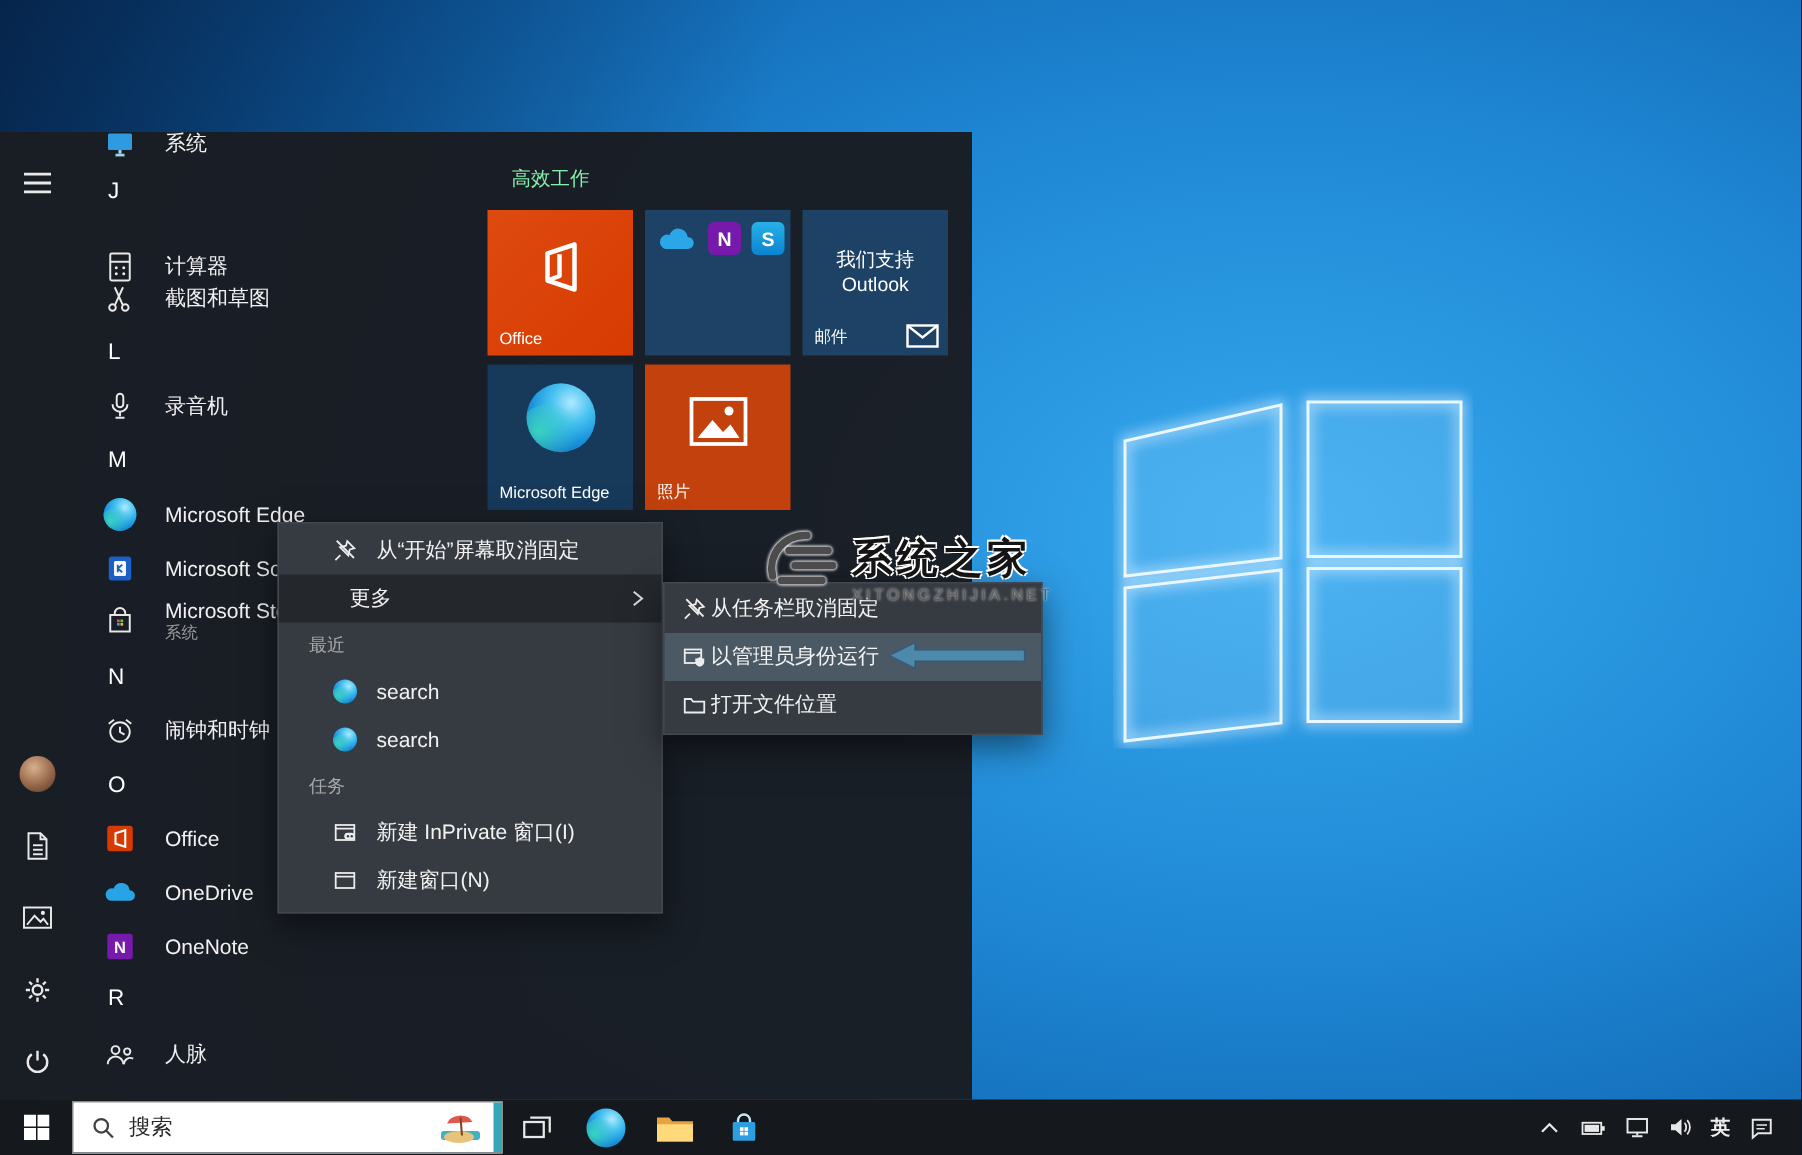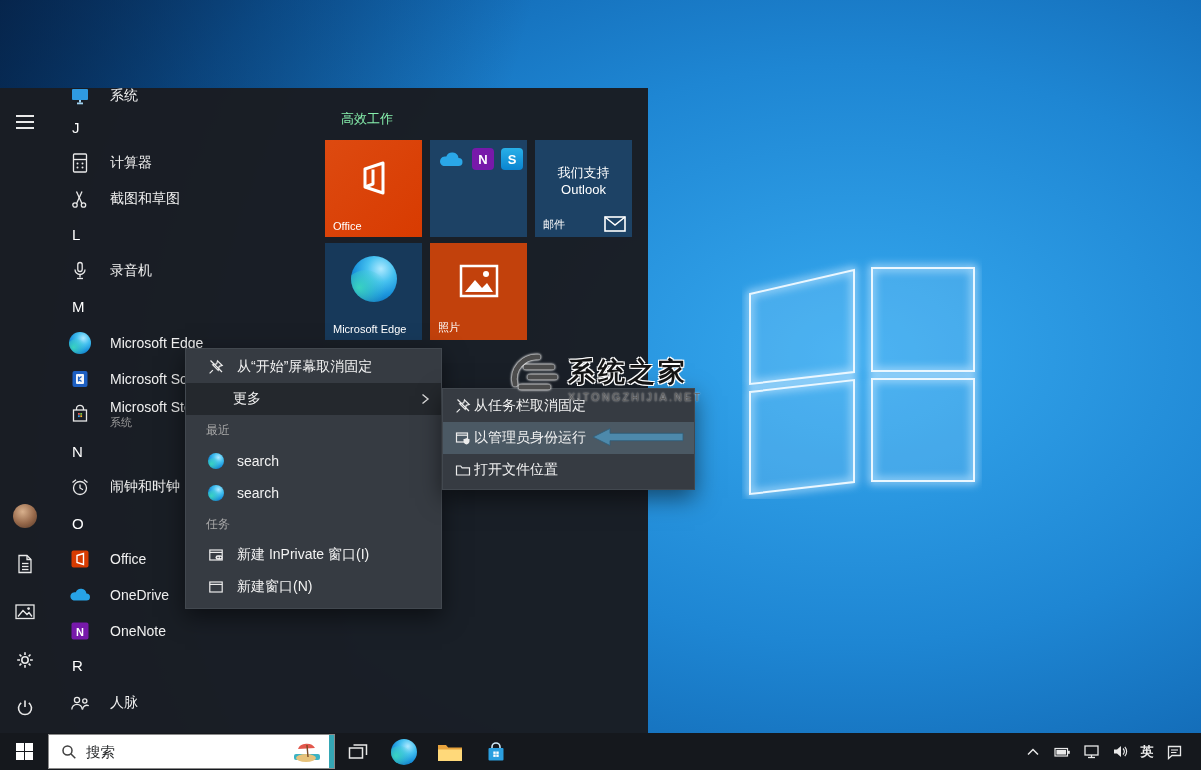--- a/index.html
+++ b/index.html
@@ -65,21 +65,21 @@
     background:radial-gradient(circle at 35% 40%,rgba(64,224,188,.85) 0%,rgba(64,205,205,.35) 45%,rgba(64,200,210,0) 70%)}
   .s16{width:16px;height:16px}.s22{width:22px;height:22px}.s26{width:26px;height:26px}.s46{width:46px;height:46px}
 
   
   .cmenu{position:absolute;left:185px;top:348px;width:257px;background:#363b42;z-index:10;
     padding:2px 0 5px;border:1px solid #42484f;box-shadow:0 8px 22px rgba(0,0,0,.5);
     font-size:14px;color:#f2f2f2}
   .smenu{position:absolute;left:442px;top:388px;width:253px;background:#363b42;z-index:12;
     padding:1px 0 3px;border:1px solid #42484f;box-shadow:0 8px 22px rgba(0,0,0,.5);
     font-size:14px;color:#f2f2f2}
-  .citem{height:32px;display:flex;align-items:center;padding-left:22px;gap:13px;position:relative}
+  .citem{height:32px;display:flex;align-items:center;padding-left:36px;gap:13px;position:relative}
   .citem .mi{width:16px;height:16px;flex:none;display:flex;align-items:center;justify-content:center}
   .citem.noicon{padding-left:47px}
   .citem.open{background:#24282d}
   .citem.hl{background:#4b5964}
   .chev{position:absolute;right:10px;top:10px}
   .cheader{height:30px;display:flex;align-items:center;padding-left:20px;font-size:12px;color:#a8a8a8}
   .smenu .citem{padding-left:12px;gap:3px}
 
   .annot-arrow{position:absolute;left:592px;top:427px;z-index:45}
 
@@ -188,21 +188,21 @@
               <rect x="4" y="5" width="16" height="11" rx="1" fill="#2f9ae0"></rect>
               <rect x="11" y="16" width="2" height="2.5" fill="#9fd1ef"></rect>
               <rect x="9" y="18.5" width="6" height="1.8" fill="#9fd1ef"></rect>
             </svg>
         </span>
         <span>系统</span>
       </div>
 
       <div class="letter" style="top:31px">J</div>
 
-      <div class="app-row" style="top:63px">
+      <div class="app-row" style="top:78px">
         <span class="ic">
           <svg width="24" height="24" viewBox="0 0 24 24">
               <g stroke="#e9e9e9" stroke-width="1.3" fill="none">
                 <rect x="5.5" y="3" width="13" height="18" rx="1"></rect>
                 <line x1="5.5" y1="8.5" x2="18.5" y2="8.5"></line>
               </g>
               <g fill="#e9e9e9">
                 <circle cx="9.5" cy="12.5" r="1"></circle>
                 <circle cx="14.5" cy="12.5" r="1"></circle>
                 <circle cx="9.5" cy="16.5" r="1"></circle>

